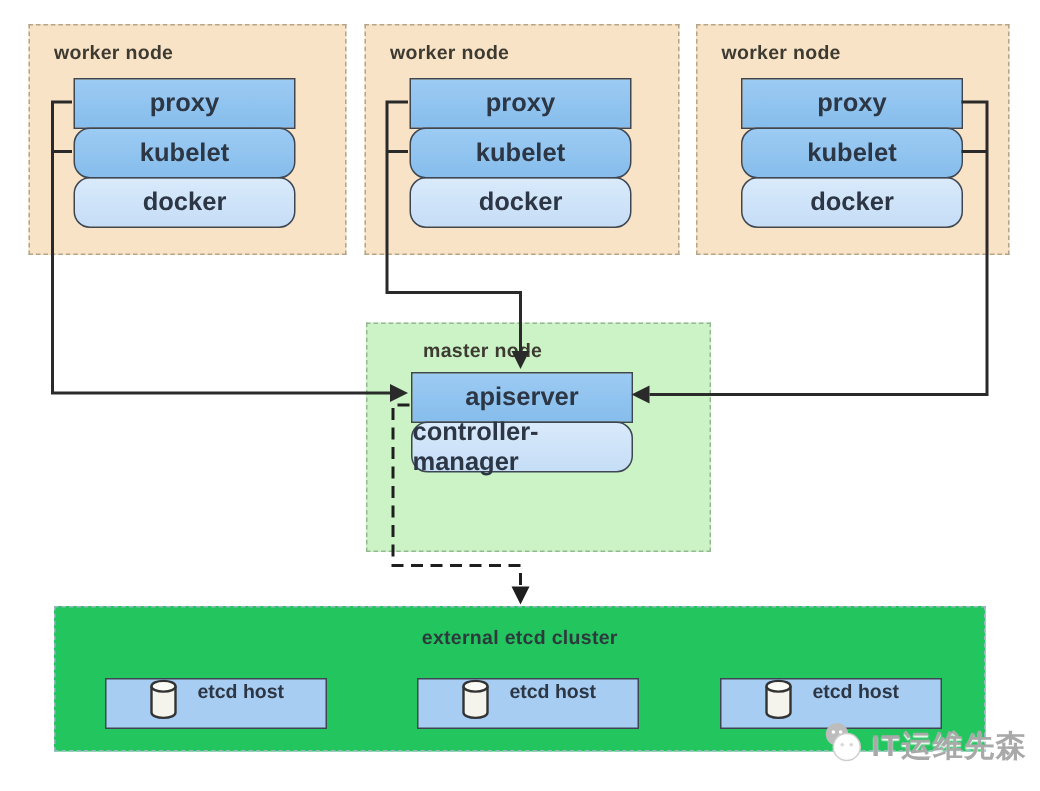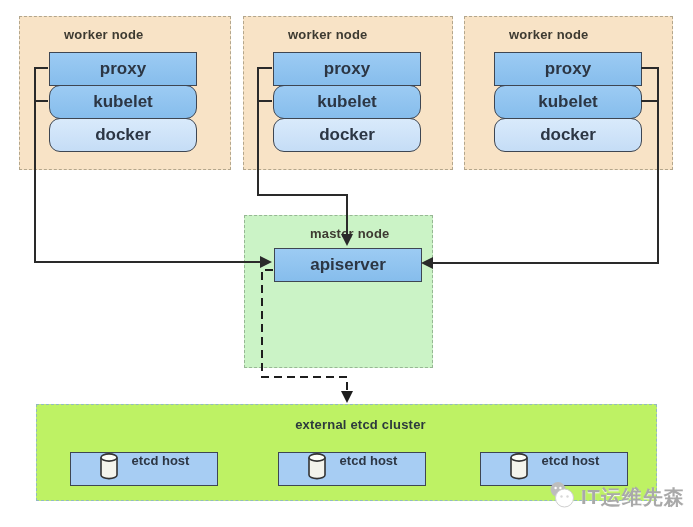--- a/index.html
+++ b/index.html
@@ -3,24 +3,24 @@
 <meta charset="utf-8">
 <style>
   html,body{margin:0;padding:0;background:#ffffff;}
   .canvas{
     position:relative;width:693px;height:527px;background:#ffffff;
     font-family:"Liberation Sans",sans-serif;overflow:hidden;
   }
   .node{position:absolute;box-sizing:border-box;border:1px dashed #a9a194;}
   .worker{background:#f8e3c6;border-color:#b3a68c;}
   .master{background:#cbf3c6;border-color:#97b794;}
-  .etcd{background:#bef264;border-color:#93b9bf;}
+  .etcd{background:#22c55e;border-color:#93b9bf;}
   .node-title{
     position:absolute;font-weight:bold;font-size:13px;color:#3d3a31;
-    letter-spacing:.2px;white-space:nowrap;margin-left:28px;
+    letter-spacing:.2px;white-space:nowrap;
   }
   .etcd-title{left:0;right:0;text-align:center;top:12px;color:#2d3a3d;}
   .stack{position:absolute;width:148px;}
   .row{
     height:34px;box-sizing:border-box;border:1px solid #3e4652;
     display:flex;align-items:center;justify-content:center;
     font-weight:bold;font-size:17px;color:#2c3644;
   }
   .row + .row{margin-top:-1px;border-radius:11px;}
   .row.mid{background:linear-gradient(#9ccbf3,#86bdec);}
@@ -66,24 +66,25 @@
 
   <div class="node worker" style="left:464px;top:16px;width:209px;height:154px;">
     <div class="node-title" style="left:16px;top:10px;">worker node</div>
     <div class="stack" style="left:29px;top:35px;">
       <div class="row mid">proxy</div>
       <div class="row mid">kubelet</div>
       <div class="row light">docker</div>
     </div>
   </div>
 
-  <div class="node master" style="left:244px;top:215px;width:189px;height:153px;">
+  <div class="node master" style="left:244px;top:215px;width:230px;height:153px;">
     <div class="node-title" style="left:37px;top:10px;">master node</div>
     <div class="stack" style="left:29px;top:32px;">
       <div class="row mid">apiserver</div>
+      <div class="row light">controller-manager</div>
     </div>
   </div>
 
   <div class="node etcd" style="left:36px;top:404px;width:621px;height:97px;">
     <div class="node-title etcd-title">external etcd cluster</div>
 
     <div class="host" style="left:33px;top:47px;">
       <span>
         <svg width="20" height="27" viewBox="0 0 20 27">
           <path d="M2 4.5 v17.5 a8 3.6 0 0 0 16 0 V4.5" fill="#f4f4ec" stroke="#333" stroke-width="1.6"></path>

